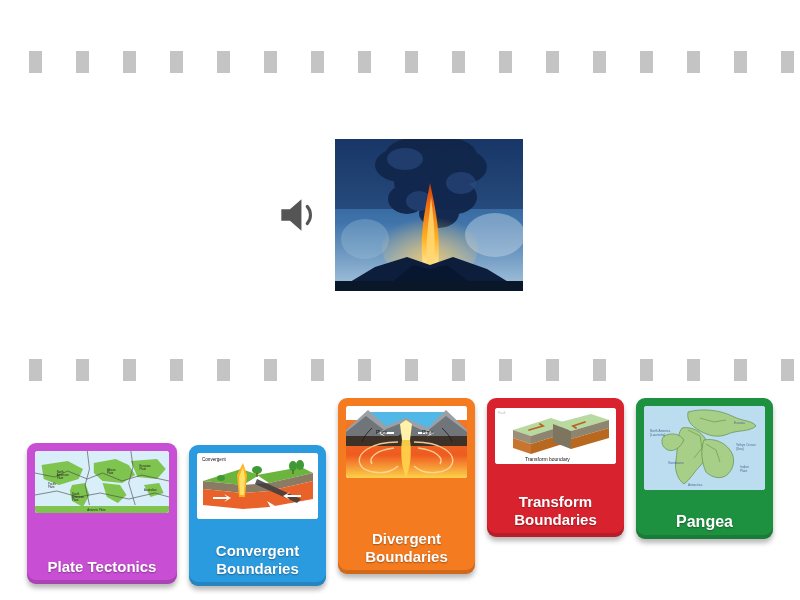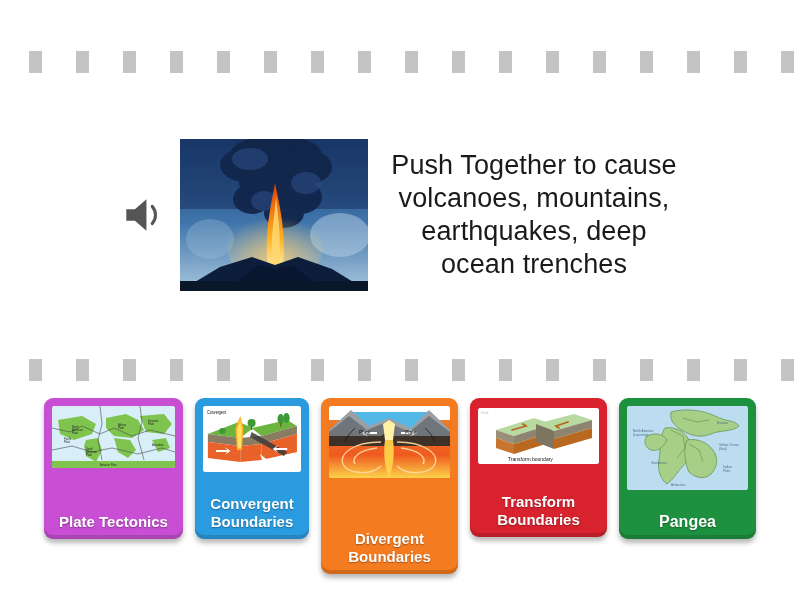--- a/index.html
+++ b/index.html
@@ -128,23 +128,23 @@
     text-align: center;
     color: #ffffff;
     font-weight: bold;
     font-size: 15px;
     line-height: 18px;
     text-shadow: 0 1px 1.5px rgba(0,0,0,0.35);
     padding-bottom: 2px;
   }
 
   
-  .card.c-plate     { width: 139px; height: 141px; }
+  .card.c-plate     { width: 150px; height: 141px; margin-top: 45px; }
   .card.c-plate     .thumb { height: 62px; }
-  .card.c-converg   { width: 114px; height: 141px; }
+  .card.c-converg   { width: 137px; height: 141px; margin-top: 47px; }
   .card.c-converg   .thumb { height: 66px; }
   .card.c-diverg    { width: 137px; height: 176px; }
   .card.c-diverg    .thumb { height: 72px; }
   .card.c-transform { width: 137px; height: 139px; }
   .card.c-transform .thumb { height: 56px; margin-top: 2px; }
   .card.c-pangea    { width: 137px; height: 141px; }
   .card.c-pangea    .thumb { height: 84px; }
   .card.c-pangea    .label { font-size: 16px; }
   .card.c-transform .label { font-size: 15px; }
 </style>
@@ -227,21 +227,20 @@
 
         <path d="M88 128 C84 96 90 72 95 44 C101 72 106 96 103 128 Z" fill="url(#lava)"></path>
         <path d="M92 128 C90 102 94 82 96 58 C99 82 101 104 99 128 Z" fill="#ffd873" opacity="0.85"></path>
 
         <path d="M0 152 L40 128 L72 118 L95 126 L118 118 L152 130 L188 152 Z" fill="#0d1e3c"></path>
         <path d="M46 152 L78 126 L95 130 L112 126 L146 152 Z" fill="#091630"></path>
         <rect x="0" y="142" width="188" height="10" fill="#0a1729"></rect>
       </svg>
     </div>
 
-    <div class="prompt-text">Push Together to cause volcanoes, mountains, earthquakes, deep ocean trenches</div>
   </div>
 
   <div class="dash-row middle">
       <div class="dash" style="background: rgb(196, 196, 196);"></div>
       <div class="dash" style="background: rgb(196, 196, 196);"></div>
       <div class="dash" style="background: rgb(196, 196, 196);"></div>
       <div class="dash" style="background: rgb(196, 196, 196);"></div>
       <div class="dash" style="background: rgb(196, 196, 196);"></div>
       <div class="dash" style="background: rgb(196, 196, 196);"></div>
       <div class="dash" style="background: rgb(196, 196, 196);"></div>

